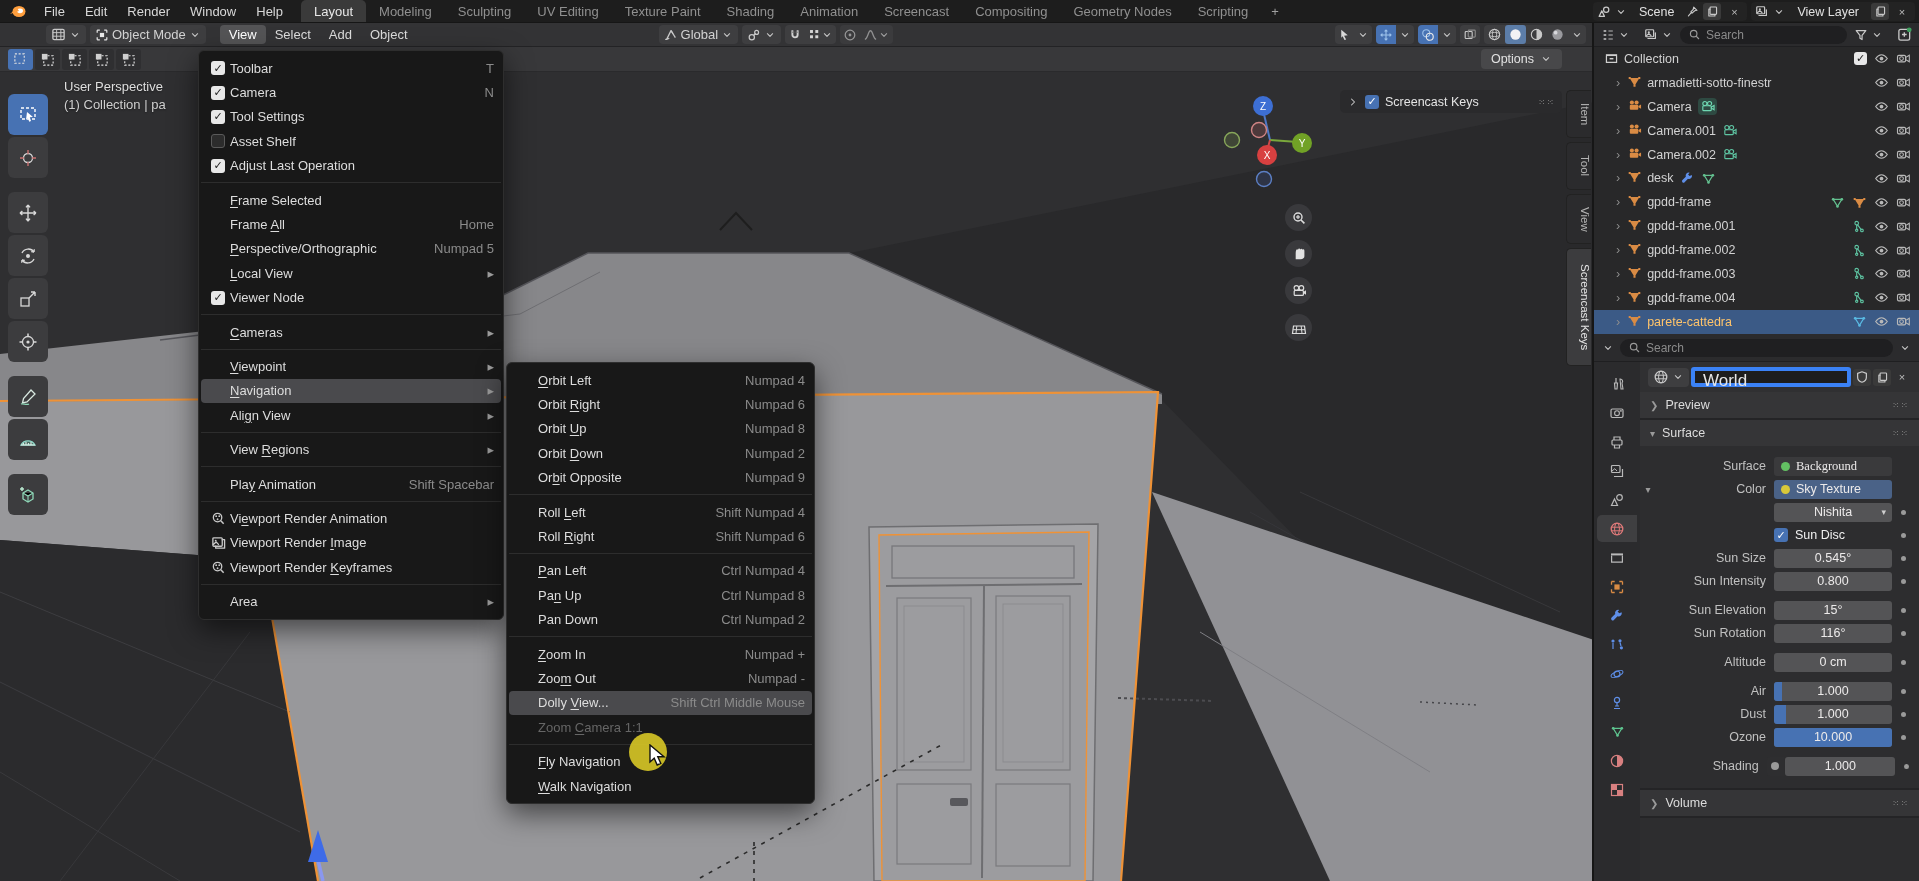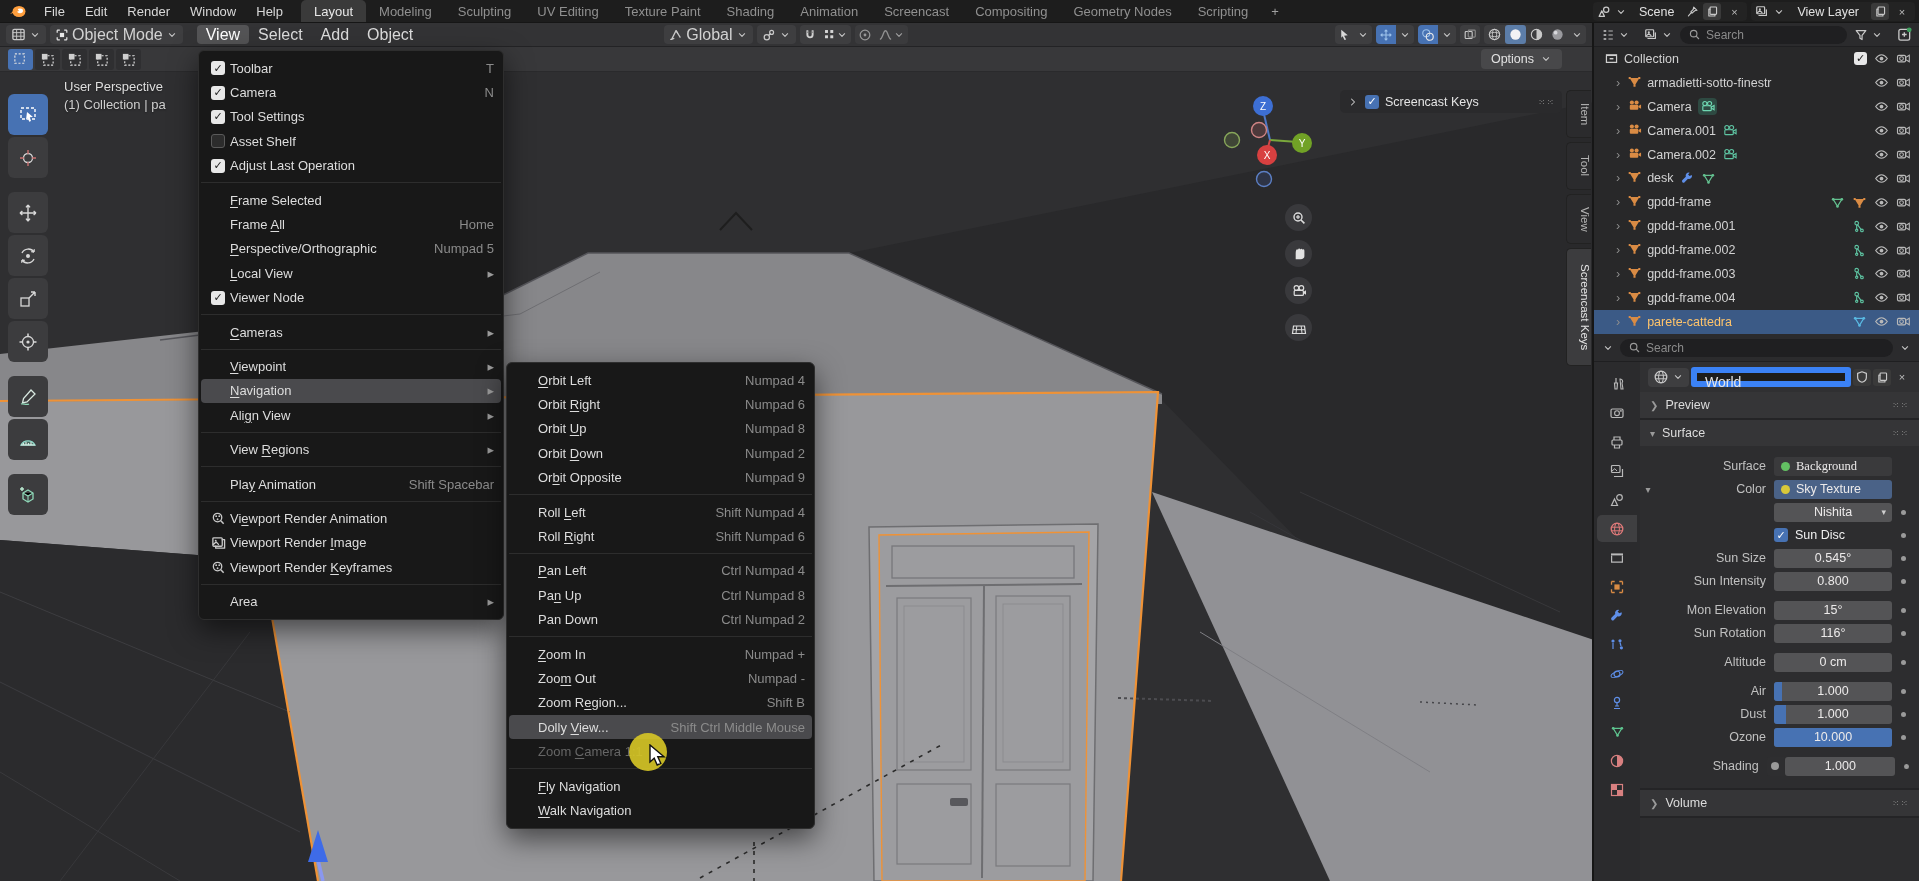--- a/index.html
+++ b/index.html
@@ -15,21 +15,21 @@
   .ws-tab { padding:0 13px; line-height:23px; color:#909090; border-radius:5px 5px 0 0; }
   .ws-tab.active { background:#3a3a3a; color:#e8e8e8; }
   .ws-plus { color:#a0a0a0; padding:0 10px; line-height:23px; }
   .tb-right { margin-left:auto; display:flex; align-items:center; gap:4px; padding-right:4px; }
   .idblock { display:flex; align-items:center; background:#232323; border-radius:4px; height:19px; padding:0 4px; gap:4px; }
   .idblock .nm { color:#e0e0e0; padding:0 8px; font-size:12.5px; }
   .mini-btn { width:18px; height:17px; display:flex; align-items:center; justify-content:center; border-radius:3px; background:#3a3a3a; color:#bbb; font-size:11px; }
   .mini-btn.flat { background:transparent; }
 
   
-  #row2 { position:absolute; left:0; top:23px; width:1594px; height:24px; background:#333335; display:flex; align-items:center; font-size:16px; border-bottom:1px solid #232325; }
+  #row2 { position:absolute; left:0; top:23px; width:1594px; height:24px; background:#333335; display:flex; align-items:center; font-size:13px; border-bottom:1px solid #232325;padding-left:40px; }
   #row2r { position:absolute; left:1594px; top:23px; width:325px; height:24px; background:#2b2b2d; display:flex; align-items:center; border-bottom:1px solid #1f1f21; }
   .hdr-btn { display:flex; align-items:center; gap:3px; background:#3e3e40; border-radius:4px; height:19px; padding:0 5px; margin:0 2px; }
   .hdr-menu { padding:0 9px; height:19px; line-height:19px; border-radius:4px; color:#dcdcdc; }
   .hdr-menu.open { background:#545456; color:#fff; }
   .icn { display:inline-flex; align-items:center; justify-content:center; }
   .seg { display:flex; align-items:center; background:#3e3e40; border-radius:4px; height:19px; margin:0 2px; }
   .seg > * { padding:0 3px; display:flex; align-items:center; height:19px; }
   .seg .on { background:#4772b3; border-radius:4px 0 0 4px; }
   .searchbox { display:flex; align-items:center; gap:5px; background:#1f1f21; border-radius:10px; height:18px; padding:0 8px; color:#8a8a8a; font-size:12px; }
 
@@ -88,21 +88,21 @@
   #props { position:absolute; left:1594px; top:334px; width:325px; height:547px; background:#303032; }
   #props-tabs { position:absolute; left:0; top:28px; width:46px; height:519px; background:#2b2b2d; display:flex; flex-direction:column; align-items:center; padding-top:8px; gap:2px; }
   .ptab { width:40px; height:27px; display:flex; align-items:center; justify-content:center; border-radius:5px 0 0 5px; }
   .ptab.active { background:#3f3f41; }
   #props-head { position:absolute; left:0; top:0; width:325px; height:28px; background:#2b2b2d; display:flex; align-items:center; gap:6px; padding:0 8px; border-bottom:1px solid #1f1f21; }
   #props-body { position:absolute; left:46px; top:28px; width:279px; height:519px; background:#2d2d2f; overflow:hidden; }
   .pb-block { border-bottom:2px solid #242426; }
   .pb-head { height:26px; display:flex; align-items:center; gap:7px; padding:0 10px; background:#353537; color:#dcdcdc; font-size:12.5px; }
   .pb-head .dots { margin-left:auto; }
   .idrow { display:flex; align-items:center; gap:2px; padding:5px 8px; background:#303032; }
-  .idrow .namefield { flex:1; background:#1d1d1d; border:6px solid #3b82f6; border-radius:3px; height:20px; line-height:19px; padding:0 8px; color:#e6e6e6; font-size:14px; }
+  .idrow .namefield { flex:1; background:#1d1d1d; border:4px solid #3b82f6; border-radius:3px; height:20px; line-height:19px; padding:0 8px; color:#e6e6e6; font-size:17px; }
   .prow { display:flex; align-items:center; height:22px; margin:1px 0; font-size:12.5px; }
   .prow .plabel { width:118px; text-align:right; padding-right:8px; color:#c0c0c0; white-space:nowrap; }
   .prow .pexp { width:16px; margin-left:-16px; color:#9a9a9a; font-size:10px; text-align:center; }
   .pval { width:118px; height:19px; background:#545456; border-radius:3px; color:#eceaea; display:flex; align-items:center; justify-content:center; gap:6px; position:relative; overflow:hidden; }
   .pval.dark { background:#3a3a3c; justify-content:flex-start; padding:0 7px;font-family:Liberation Serif, serif; }
   .pval.blue { background:#4a6287; justify-content:flex-start; padding:0 7px; }
   .pval .fill { position:absolute; left:0; top:0; bottom:0; background:#4772b3; }
   .pval .vtxt { position:relative; z-index:1; }
   .kdot { width:5px; height:5px; border-radius:50%; background:#9a9a9a; margin-left:9px; }
   .cdot { width:9px; height:9px; border-radius:50%; }
@@ -923,26 +923,20 @@
       <span class="lbl"><u>Z</u>oom In</span>
       <span class="sc">Numpad +</span>
 
     </div>
       <div class="mi">
       <span class="slot"></span>
       <span class="lbl">Zoo<u>m</u> Out</span>
       <span class="sc">Numpad -</span>
 
     </div>
-      <div class="mi">
-      <span class="slot"></span>
-      <span class="lbl">Zoom R<u>e</u>gion...</span>
-      <span class="sc">Shift B</span>
-
-    </div>
       <div class="mi hl">
       <span class="slot"></span>
       <span class="lbl">Dolly <u>V</u>iew...</span>
       <span class="sc">Shift Ctrl Middle Mouse</span>
 
     </div>
       <div class="mi dis">
       <span class="slot"></span>
       <span class="lbl">Zoom <u>C</u>amera 1:1</span>
 
@@ -1595,21 +1589,21 @@
             <div class="prow" style="">
 
     <span class="plabel">Sun Intensity</span>
     <span class="pval" style="">
                 <span class="vtxt">0.800</span>
               </span>
     <span class="kdot"></span>
   </div>
             <div class="prow" style="margin-top:7px;">
 
-    <span class="plabel">Mon Elevation</span>
+    <span class="plabel">Sun Elevation</span>
     <span class="pval" style="">
                 <span class="vtxt">15°</span>
               </span>
     <span class="kdot"></span>
   </div>
             <div class="prow" style="">
 
     <span class="plabel">Sun Rotation</span>
     <span class="pval" style="">
                 <span class="vtxt">116°</span>

